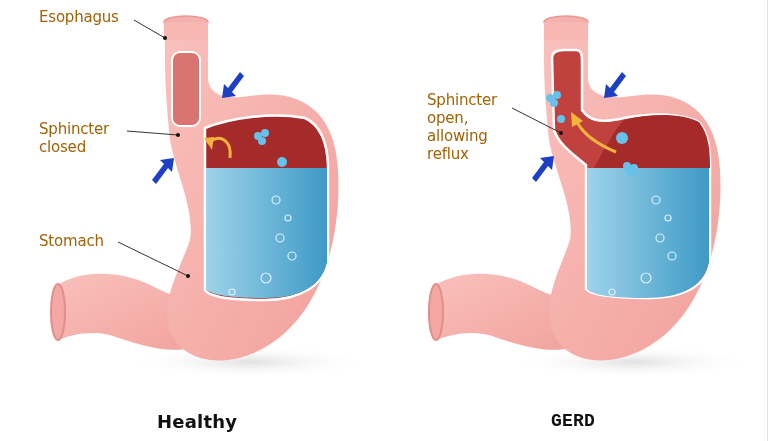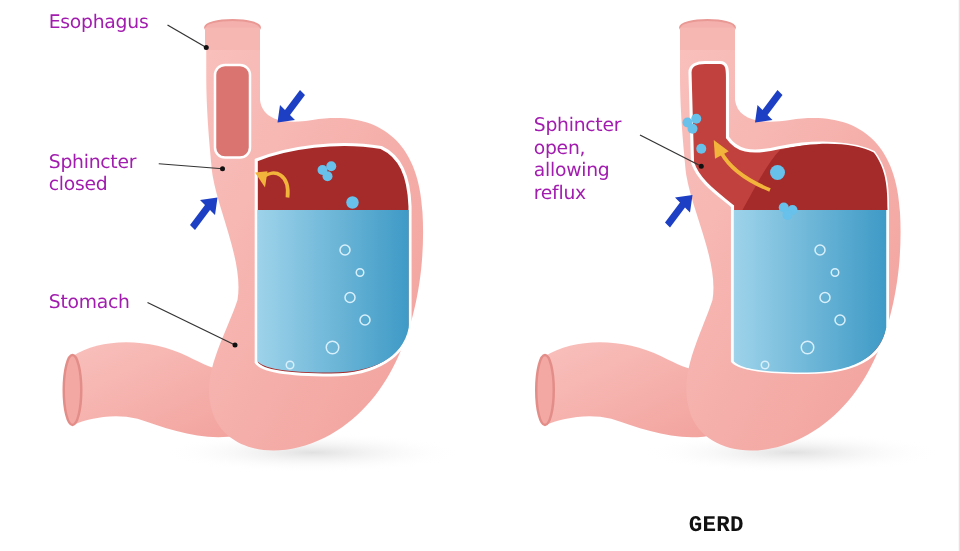--- a/index.html
+++ b/index.html
@@ -1,20 +1,20 @@
 <!DOCTYPE html>
 <html><head>
 <meta charset="utf-8">
 <style>
   html, body { margin: 0; padding: 0; background: #ffffff; }
   body { width: 768px; height: 441px; position: relative; overflow: hidden; font-family: "DejaVu Sans", "Liberation Sans", sans-serif; }
   .edge { position: absolute; right: 0; top: 0; width: 1px; height: 441px; background: #e2e2e2; }
   .panel { position: absolute; top: 0; width: 384px; height: 441px; }
   .panel svg { position: absolute; left: 0; top: 0; }
-  .lbl { position: absolute; font-size: 15px; line-height: 18px; color: #a21caf; white-space: pre-line; letter-spacing: -0.2px; }
+  .lbl { position: absolute; font-size: 15px; line-height: 18px; color: #a16207; white-space: pre-line; letter-spacing: -0.2px; }
   .title { position: absolute; font-size: 18px; font-weight: bold; color: #111111; letter-spacing: 0.2px; }
 </style>
 </head>
 <body>
 
 <div class="panel" style="left:0;">
   <svg width="384" height="441" viewBox="0 0 384 441">
     <defs>
       <linearGradient id="tis" x1="0" y1="0" x2="1" y2="1">
         <stop offset="0" stop-color="#f9c0bc"></stop>
@@ -77,20 +77,21 @@
     <g fill="#111111">
       <circle cx="165" cy="38" r="2"></circle>
         <circle cx="178" cy="135" r="2"></circle>
         <circle cx="188" cy="276" r="2"></circle>
     </g>
   </svg>
   <div class="lbl" style="left:39px; top:8px;">Esophagus</div>
   <div class="lbl" style="left:39px; top:120px;">Sphincter
 closed</div>
   <div class="lbl" style="left:39px; top:232px;">Stomach</div>
+  <div class="title" style="left:157px; top:411px;">Healthy</div>
 </div>
 
 <div class="panel" style="left:384px;">
   <svg width="384" height="441" viewBox="0 0 384 441">
     <defs>
       <linearGradient id="tis2" x1="0" y1="0" x2="1" y2="1">
         <stop offset="0" stop-color="#f9c0bc"></stop>
         <stop offset="1" stop-color="#f2a19c"></stop>
       </linearGradient>
       <linearGradient id="acidG2" x1="0" y1="0" x2="1" y2="0">

